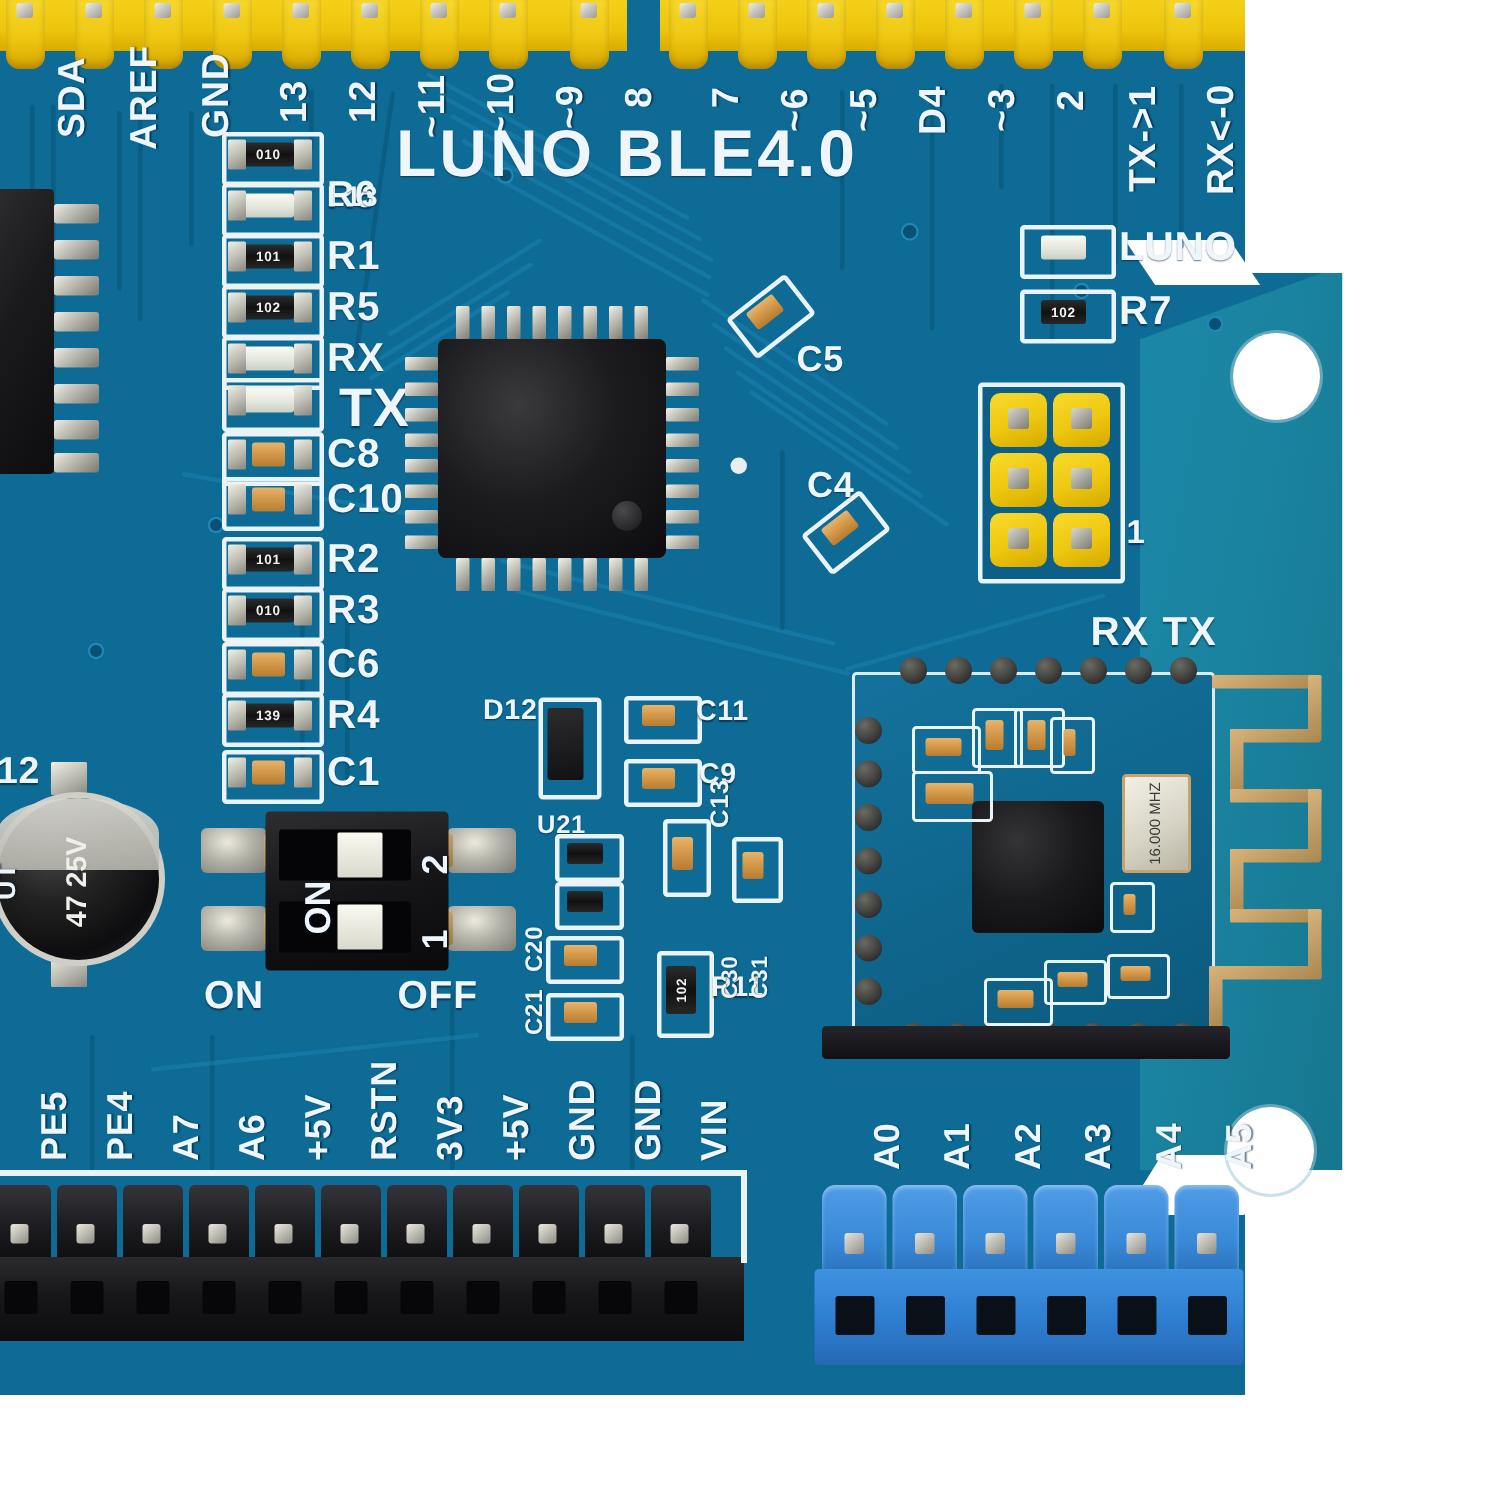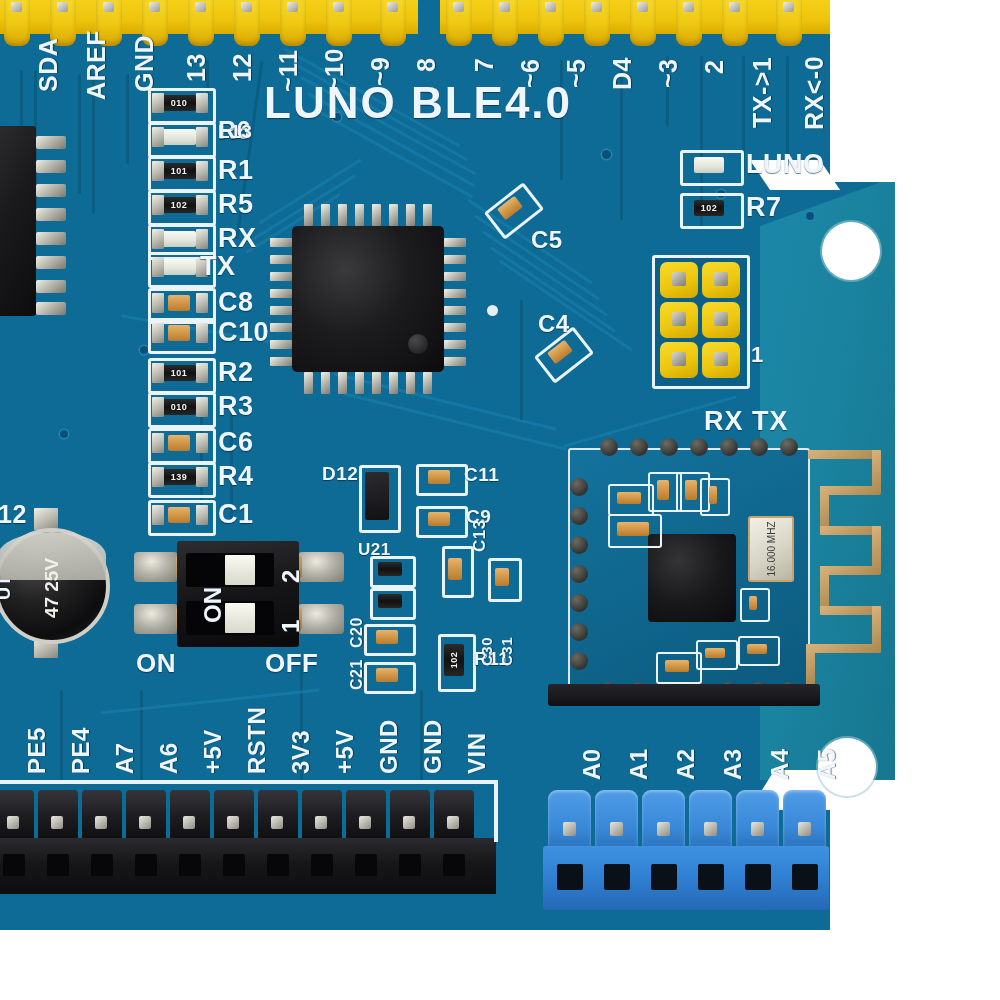--- a/index.html
+++ b/index.html
@@ -309,21 +309,21 @@
       <div class="silk" style="left: 218px; top: 189px; font-size: 27px;">R5</div>
       <div class="pad-out" style="left: 148px; top: 224px; width: 62px; height: 30px;"></div>
       <div class="smd led" style="left: 162px; top: 231px; width: 34px; height: 16px;"></div>
       <div class="term" style="left: 152px; top: 229px; width: 12px; height: 20px;"></div>
       <div class="term" style="right: auto; left: 196px; top: 229px; width: 12px; height: 20px;"></div>
       <div class="silk" style="left: 218px; top: 223px; font-size: 27px;">RX</div>
       <div class="pad-out" style="left: 148px; top: 252px; width: 62px; height: 30px;"></div>
       <div class="smd led" style="left: 162px; top: 259px; width: 34px; height: 16px;"></div>
       <div class="term" style="left: 152px; top: 257px; width: 12px; height: 20px;"></div>
       <div class="term" style="right: auto; left: 196px; top: 257px; width: 12px; height: 20px;"></div>
-      <div class="silk" style="left: 200px; top: 251px; font-size: 27px;">TX</div>
+      <div class="silk" style="left: 226px; top: 251px; font-size: 36px;">TX</div>
       <div class="pad-out" style="left: 148px; top: 288px; width: 62px; height: 30px;"></div>
       <div class="smd cap" style="left: 168px; top: 295px; width: 22px; height: 16px;"></div>
       <div class="term" style="left: 152px; top: 293px; width: 12px; height: 20px;"></div>
       <div class="term" style="right: auto; left: 196px; top: 293px; width: 12px; height: 20px;"></div>
       <div class="silk" style="left: 218px; top: 287px; font-size: 27px;">C8</div>
       <div class="pad-out" style="left: 148px; top: 318px; width: 62px; height: 30px;"></div>
       <div class="smd cap" style="left: 168px; top: 325px; width: 22px; height: 16px;"></div>
       <div class="term" style="left: 152px; top: 323px; width: 12px; height: 20px;"></div>
       <div class="term" style="right: auto; left: 196px; top: 323px; width: 12px; height: 20px;"></div>
       <div class="silk" style="left: 218px; top: 317px; font-size: 27px;">C10</div>
@@ -560,21 +560,21 @@
         <div class="pad-out" style="left: 738px; top: 636px; width: 38px; height: 26px; border-width: 2px;"></div>
         <div class="smd cap" style="left: 747px; top: 644px; width: 20px; height: 10px;"></div>
         <div class="pad-out" style="left: 656px; top: 652px; width: 42px; height: 28px; border-width: 2px;"></div>
         <div class="smd cap" style="left: 665px; top: 660px; width: 24px; height: 12px;"></div>
         <div class="pad-out" style="left: 740px; top: 588px; width: 26px; height: 30px; border-width: 2px;"></div>
         <div class="smd cap" style="left: 749px; top: 596px; width: 8px; height: 14px;"></div>
       </div>
     <div id="xtal">
         <span class="t">16.000 MHZ</span>
       </div>
-    <div class="silk" style="left:704px;top:406px;font-size:27px;letter-spacing:1px;">RX TX</div>
+    <div class="silk" style="left:727px;top:406px;font-size:27px;letter-spacing:1px;">RX TX</div>
 
     <div>
       <div class="ant-seg" style="left:808px;top:450px;width:72px;height:9px;"></div>
       <div class="ant-seg" style="left:872px;top:450px;width:9px;height:44px;"></div>
       <div class="ant-seg" style="left:820px;top:486px;width:60px;height:9px;"></div>
       <div class="ant-seg" style="left:820px;top:486px;width:9px;height:48px;"></div>
       <div class="ant-seg" style="left:820px;top:526px;width:61px;height:9px;"></div>
       <div class="ant-seg" style="left:872px;top:526px;width:9px;height:48px;"></div>
       <div class="ant-seg" style="left:820px;top:566px;width:60px;height:9px;"></div>
       <div class="ant-seg" style="left:820px;top:566px;width:9px;height:48px;"></div>

